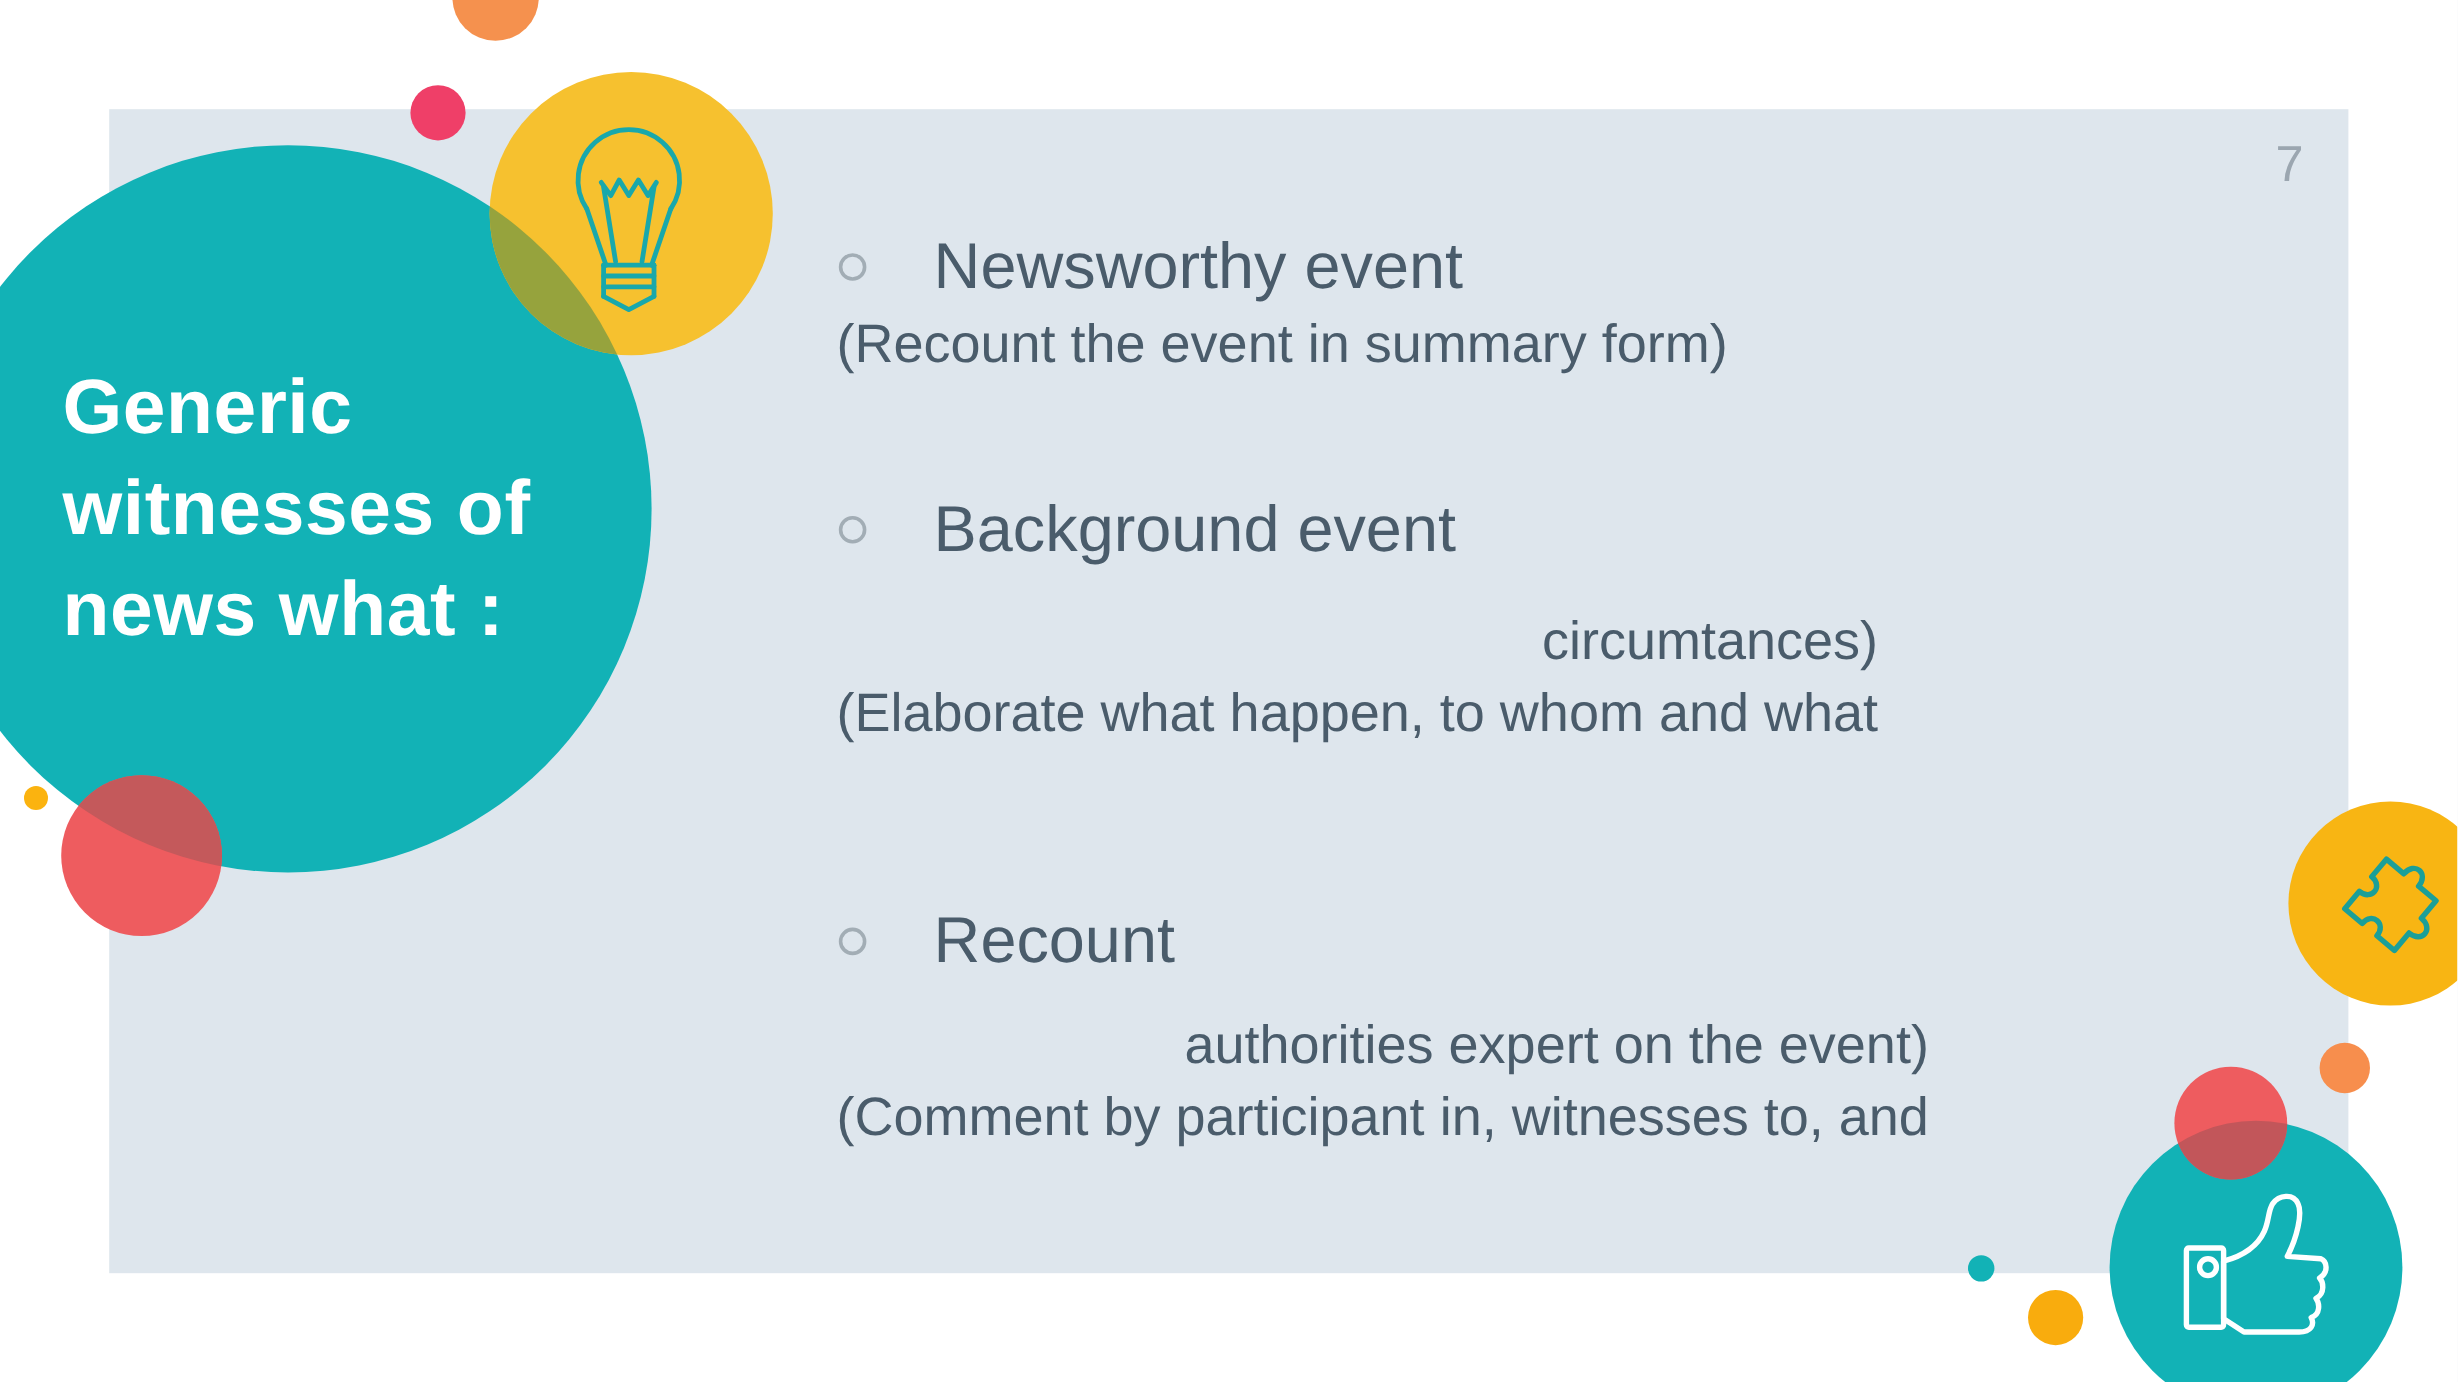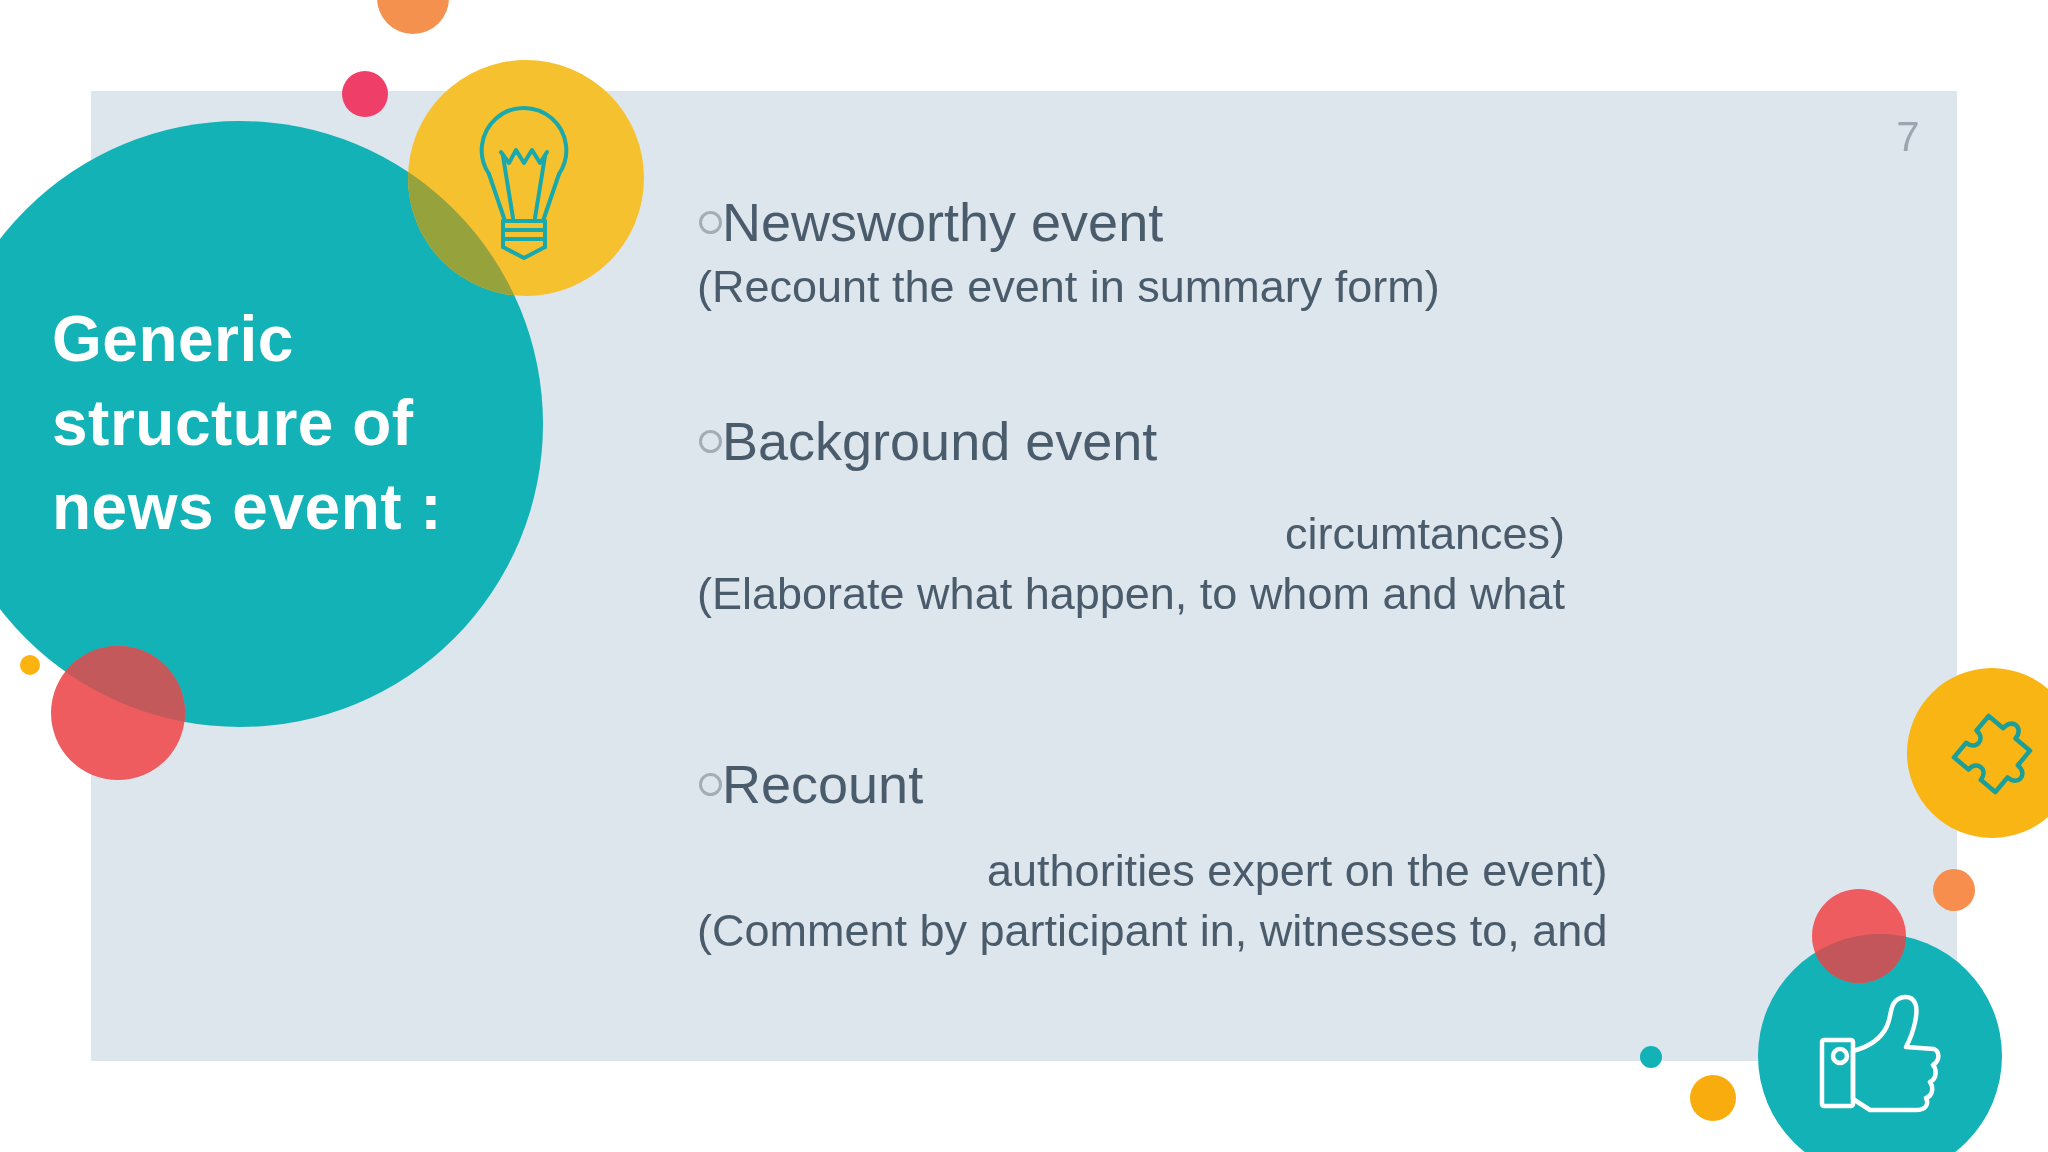--- a/index.html
+++ b/index.html
@@ -5,21 +5,21 @@
   html,body{margin:0;padding:0;background:#ffffff;}
   .slide{position:relative;width:2048px;height:1152px;background:#ffffff;overflow:hidden;
          font-family:"Liberation Sans",sans-serif;}
   .content-area{position:absolute;left:91px;top:91px;width:1866px;height:970px;background:#dee6ed;}
   svg.decor{position:absolute;left:0;top:0;width:2048px;height:1152px;pointer-events:none;}
   .title{position:absolute;left:52px;top:297px;width:480px;
          font-family:Liberation Sans, sans-serif;font-weight:700;
          font-size:64px;line-height:84px;color:#ffffff;letter-spacing:0.5px;}
   .page-number{position:absolute;left:1878px;top:113px;width:60px;text-align:center;
          font-size:42px;color:#9ba6b0;font-weight:400;}
-  .bullet-row{position:absolute;left:699px;height:62px;display:flex;align-items:center;}
+  .bullet-row{position:absolute;left:699px;height:62px;display:flex;align-items:center;gap:56px;}
   .bullet-row .dot{width:23px;height:23px;border:3px solid #a2adb5;border-radius:50%;
          box-sizing:border-box;background:transparent;flex:0 0 auto;}
   .bullet-heading{font-size:54px;color:#4a5c6b;white-space:nowrap;}
   .row-1{top:191px;} .row-2{top:410px;} .row-3{top:753px;}
   .para{position:absolute;left:697px;font-size:45px;line-height:60px;color:#4a5c6b;white-space:nowrap;text-align:right;}
   .para-1{top:257px;} .para-2{top:504px;} .para-3{top:841px;}
 </style>
 </head>
 <body>
 
@@ -91,22 +91,22 @@
                C 1890 1009 1891 1017 1887 1026
                C 1882 1037 1872 1046 1853 1051 Z"></path>
     </g>
 
     <circle cx="1651" cy="1057" r="11" fill="#12b2b6"></circle>
     <circle cx="1713" cy="1098" r="23" fill="#f9ac0d"></circle>
   </svg>
 
   <div class="title">
     <div>Generic</div>
-    <div>structure of</div>
-    <div>news event :</div>
+    <div>witnesses of</div>
+    <div>news what :</div>
   </div>
 
   <div class="page-number">7</div>
 
   <div class="bullet-row row-1">
     <span class="dot"></span>
     <span class="bullet-heading">Newsworthy event</span>
   </div>
   <div class="para para-1">
     <div>(Recount the event in summary form)</div>

